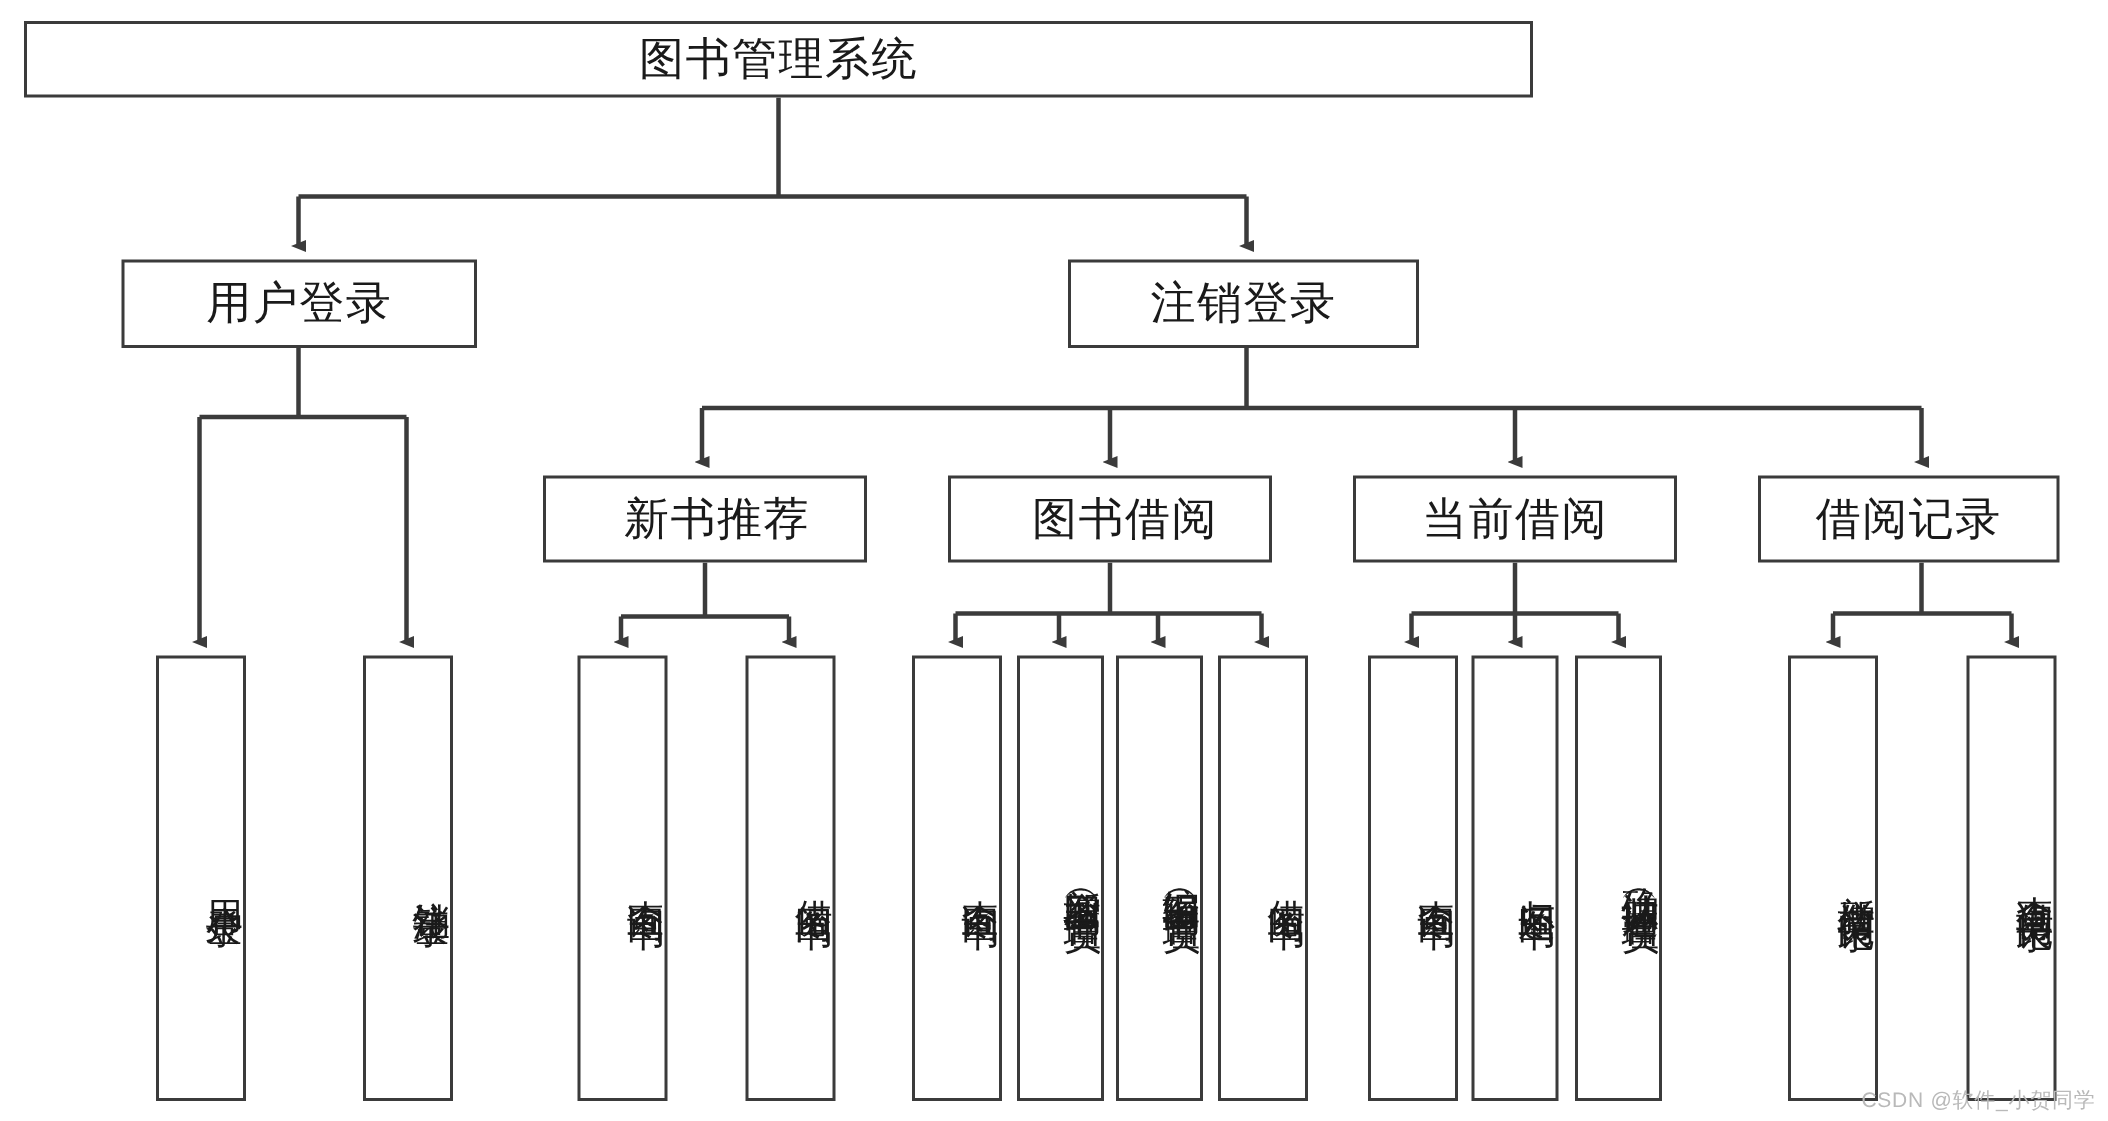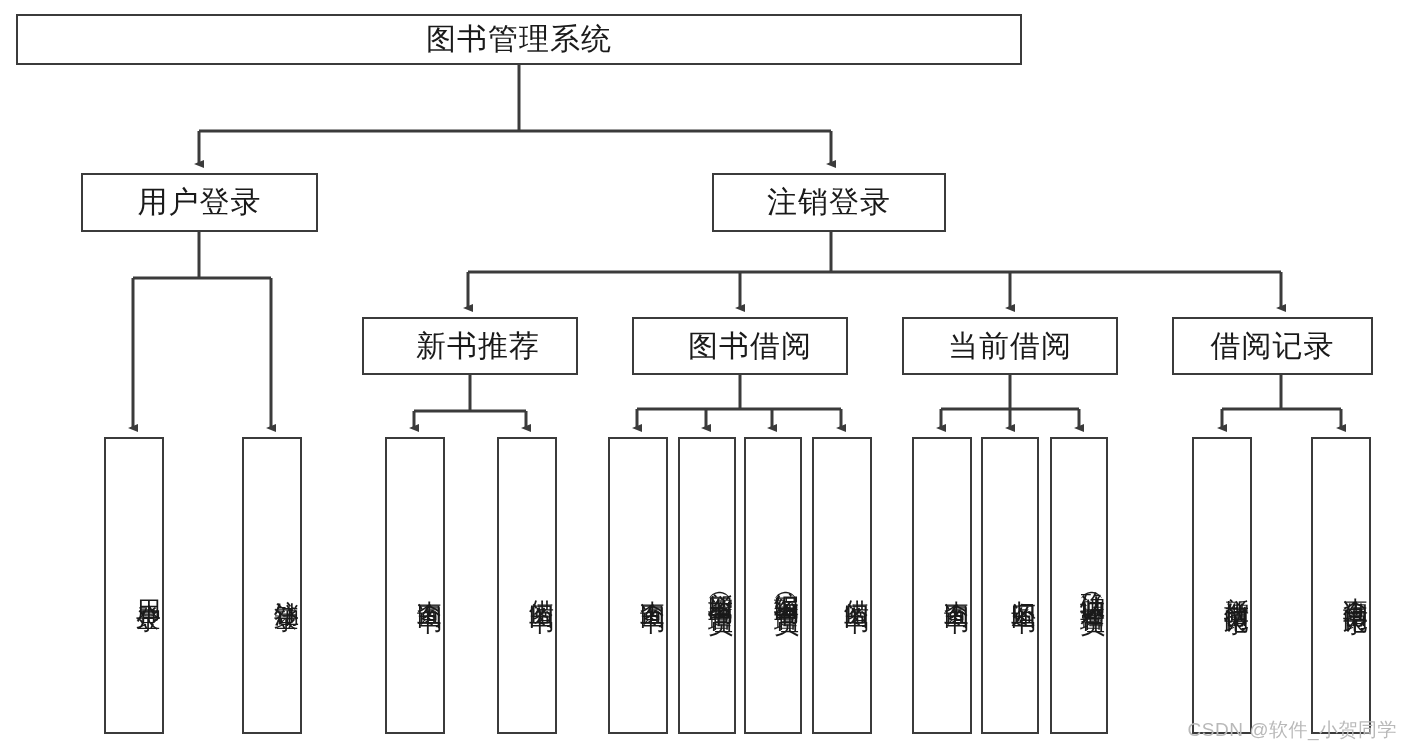--- a/index.html
+++ b/index.html
@@ -41,21 +41,21 @@
   .leaf-txt{
     writing-mode:vertical-rl;
     text-orientation:upright;
     display:block;
   }
 
   #watermark{
     position:absolute;
     right:8px;
     bottom:4px;
-    font-size:19px;
+    font-size:14px;
     color:#b9b9b9;
     letter-spacing:0.5px;
     white-space:nowrap;
     font-family:"Liberation Sans","DejaVu Sans",sans-serif;
   }
 </style>
 </head>
 <body>
 
 <div id="stage">

